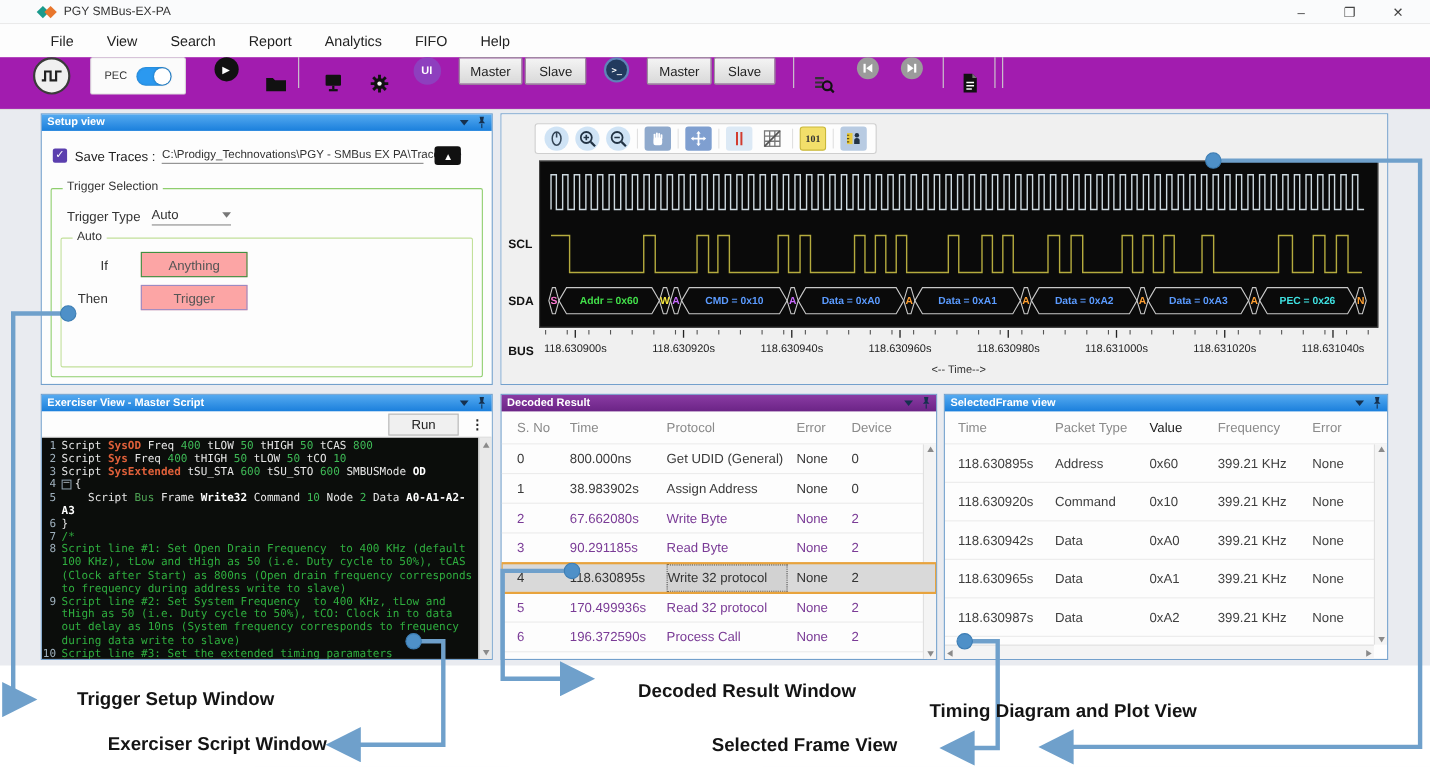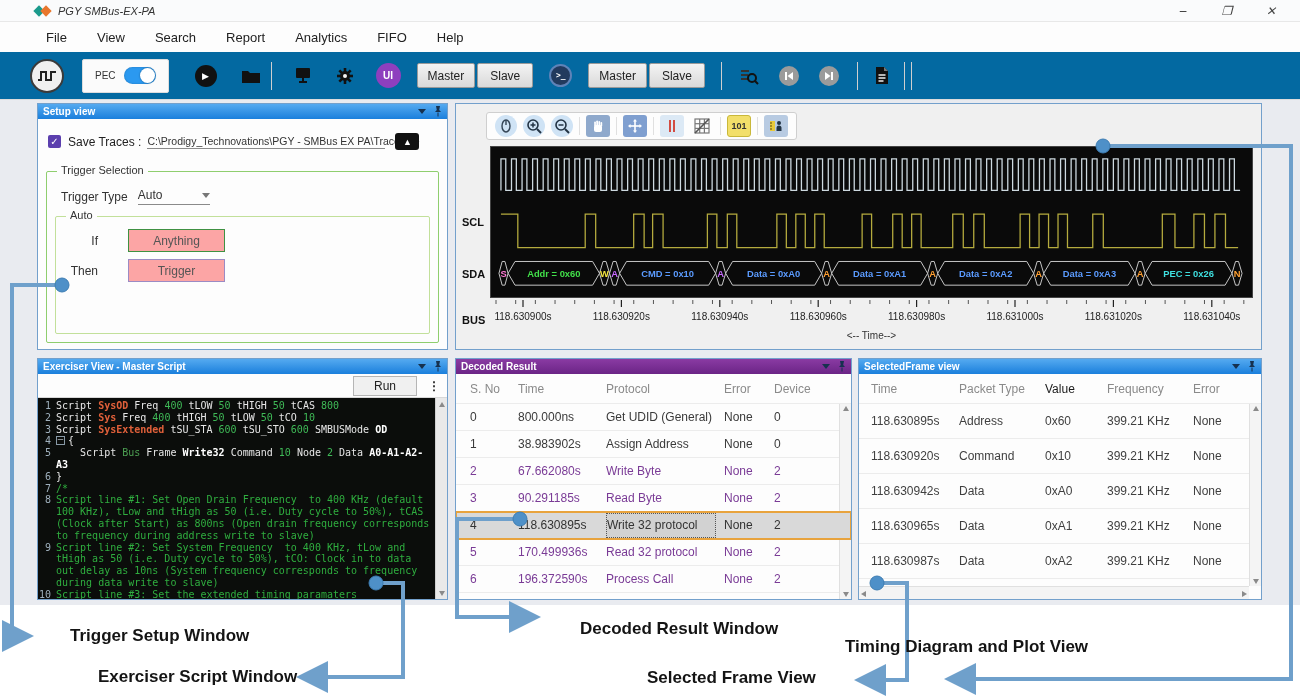--- a/index.html
+++ b/index.html
@@ -1,35 +1,35 @@
 <!DOCTYPE html>
 <html><head>
 <meta charset="utf-8">
 <style>
   * { margin:0; padding:0; box-sizing:border-box; }
   html,body { background:#fff; }
   body { font-family:"Liberation Sans", sans-serif; }
   .app { position:relative; width:1300px; height:697px; background:#ffffff; overflow:hidden; }
 
   
-  .titlebar { position:absolute; left:0; top:0; width:100%; height:22px; background:#fafbfc; border-bottom:1px solid #e8e8e8; display:flex; align-items:center;font-style:italic; }
+  .titlebar { position:absolute; left:0; top:0; width:100%; height:22px; background:#fafbfc; border-bottom:1px solid #e8e8e8; display:flex; align-items:center; }
   .app-icon { width:20px; height:12px; margin-left:34px; position:relative; }
   .app-icon .d1,.app-icon .d2 { position:absolute; width:8px; height:8px; top:2px; transform:rotate(45deg); }
   .app-icon .d1 { left:1px; background:#1a9a8c; }
   .app-icon .d2 { left:8px; background:#e8762c; }
   .win-title { font-size:11px; color:#333; margin-left:4px; }
   .win-controls { margin-left:auto; display:flex; align-items:center; gap:26px; padding-right:20px; }
   .win-btn { font-size:12px; color:#444; width:18px; text-align:center; cursor:default; }
 
   
   .menubar { position:absolute; left:0; top:22px; width:100%; height:30px; background:#fdfdfd; display:flex; align-items:center; gap:30px; padding-left:46px; }
   .menu-item { font-size:13px; color:#222; }
 
   
-  .toolbar { position:absolute; left:0; top:52px; width:100%; height:48px; background:#0369a1; border-bottom:1px solid #dcdcdc; display:flex; align-items:center; }
+  .toolbar { position:absolute; left:0; top:52px; width:100%; height:48px; background:#a21caf; border-bottom:1px solid #dcdcdc; display:flex; }
   .tb-sep { width:1px; height:28px; background:#cfcfcf; margin:0 10px; }
   .wave-btn { width:34px; height:34px; border-radius:50%; border:2.5px solid #3b3b3b; margin-left:30px; display:flex; align-items:center; justify-content:center; background:#f0f0f0; }
   .pec-group { display:flex; align-items:center; gap:8px; border:1px solid #ddd; background:#fbfbfb; border-radius:2px; height:34px; padding:0 12px; margin-left:18px; }
   .pec-label { font-size:10px; color:#333; }
   .toggle { width:32px; height:17px; border-radius:9px; background:#2b99f0; position:relative; box-shadow:inset 0 0 2px rgba(0,0,0,.25); }
   .toggle .knob { position:absolute; right:1px; top:1px; width:15px; height:15px; border-radius:50%; background:#fff; box-shadow:0 0 2px rgba(0,0,0,.4); }
   .play-btn { width:22px; height:22px; border-radius:50%; background:#111; color:#fff; display:flex; align-items:center; justify-content:center; font-size:9px; margin-left:26px; }
   .icon-btn { margin-left:24px; display:flex; align-items:center; justify-content:center; }
   .ui-badge { width:25px; height:25px; border-radius:50%; background:#8e3fbe; color:#fff; font-size:10px; font-weight:bold; display:flex; align-items:center; justify-content:center; margin-left:22px; }
   .ms-btn { height:25px; min-width:56px; padding:0 10px; background:linear-gradient(#f4f4f4,#d9d9d9); border:1px solid #9a9a9a; border-radius:2px; font-size:12px; color:#222; display:flex; align-items:center; justify-content:center; margin-left:2px; }
@@ -70,21 +70,21 @@
   .tt-caret { margin-left:auto; width:0; height:0; border-left:4px solid transparent; border-right:4px solid transparent; border-top:5px solid #777; }
   .ifthen-row { position:absolute; display:flex; align-items:center;gap:20px; }
   .ifthen-label { font-size:12px; color:#333; width:34px; text-align:right; }
   .ifthen-box { margin-left:10px; width:97px; height:23px; display:flex; align-items:center; justify-content:center; font-size:12px; color:#555; background:#fca5a5; }
   .box-green { border:1px solid #3f9142; }
   .box-purple { border:1px solid #9b8bc4; }
 
   
   .plot-body { background:#f0f0f0; }
   .plot-toolbar { position:absolute; left:30px; top:8px; height:28px; display:flex; align-items:center; gap:6px; background:#fdfdfd; border:1px solid #cfcfcf; border-radius:3px; padding:0 8px; }
-  .ptb-icon { width:24px; height:22px; display:flex; align-items:center; justify-content:center; border-radius:3px; font-size:9px; }
+  .ptb-icon { width:24px; height:22px; display:flex; align-items:center; justify-content:center; border-radius:3px; font-size:9px;font-family:Liberation Serif, serif; }
   .ptb-sep { width:1px; height:18px; background:#e0e0e0; }
   .ptb-circle { background:#cfe3f5; border-radius:50%; width:22px; height:22px; }
   .ptb-bluesq { background:#8fa9cc; }
   .ptb-darkblue { background:#7f9fd0; }
   .ptb-cursor { background:#dce9f5; }
   .ptb-101 { background:#f2df6a; color:#333; font-weight:bold; border:1px solid #c9b83a; }
   .ptb-settings { background:#b8cbe2; }
   .plot-canvas-wrap { position:absolute; left:4px; top:42px; display:flex; }
   .sig-labels { width:30px; position:relative; }
   .sig-label { position:absolute; font-size:11px; font-weight:bold; color:#111; }

